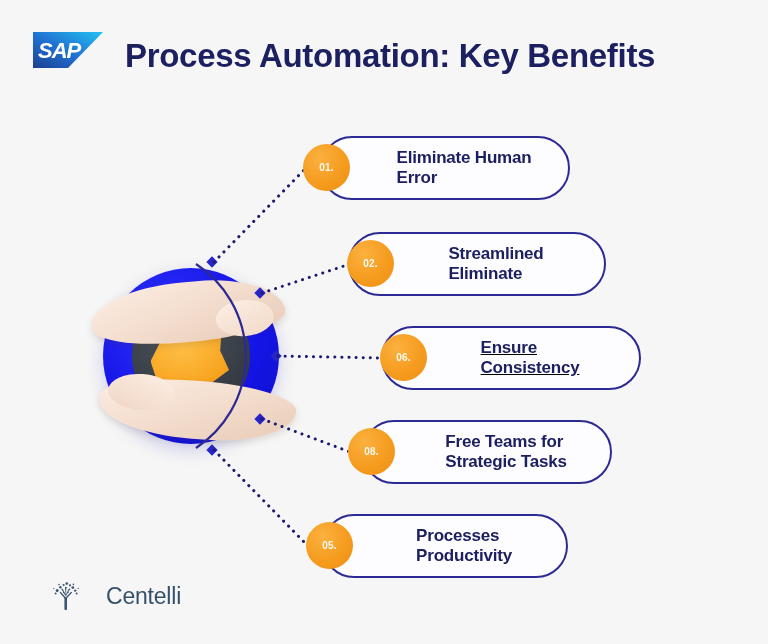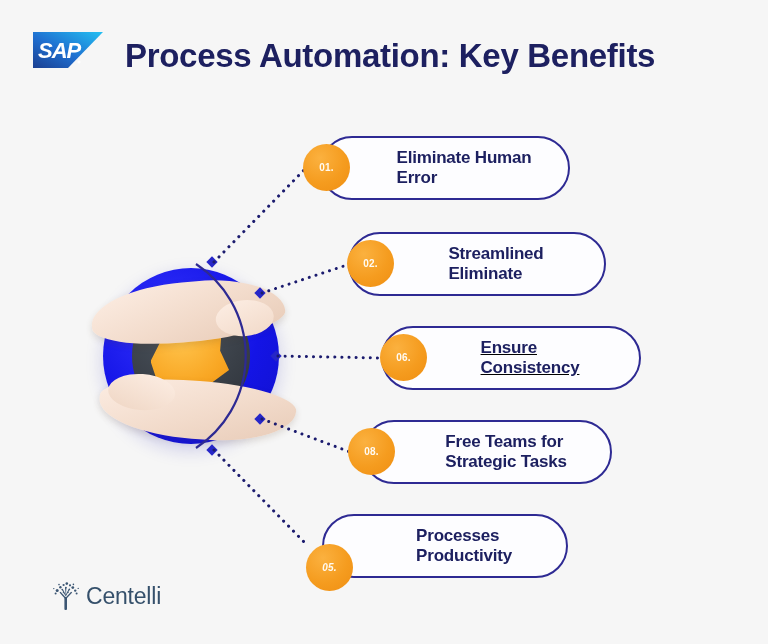--- a/index.html
+++ b/index.html
@@ -178,30 +178,30 @@
   #pill-2 { left: 348px; top: 232px; width: 258px; }
   #badge-2 { left: 347px; top: 240px; }
 
   #pill-3 { left: 381px; top: 326px; width: 260px; text-decoration: underline; }
   #badge-3 { left: 380px; top: 334px; }
 
   #pill-4 { left: 362px; top: 420px; width: 250px; }
   #badge-4 { left: 348px; top: 428px; }
 
   #pill-5 { left: 322px; top: 514px; width: 246px; }
-  #badge-5 { left: 306px; top: 544px; font-style: italic; }
+  #badge-5 { left: 306px; top: 522px; }
 
   
   .brand {
     position: absolute;
     left: 51px;
     top: 580px;
     display: flex;
     align-items: center;
-    gap: 5px;
+    gap: 25px;
   }
   .brand-name {
     font-size: 23px;
     color: #35506b;
     letter-spacing: -0.2px;
     line-height: 1;
   }
 </style>
 </head>
 <body>

